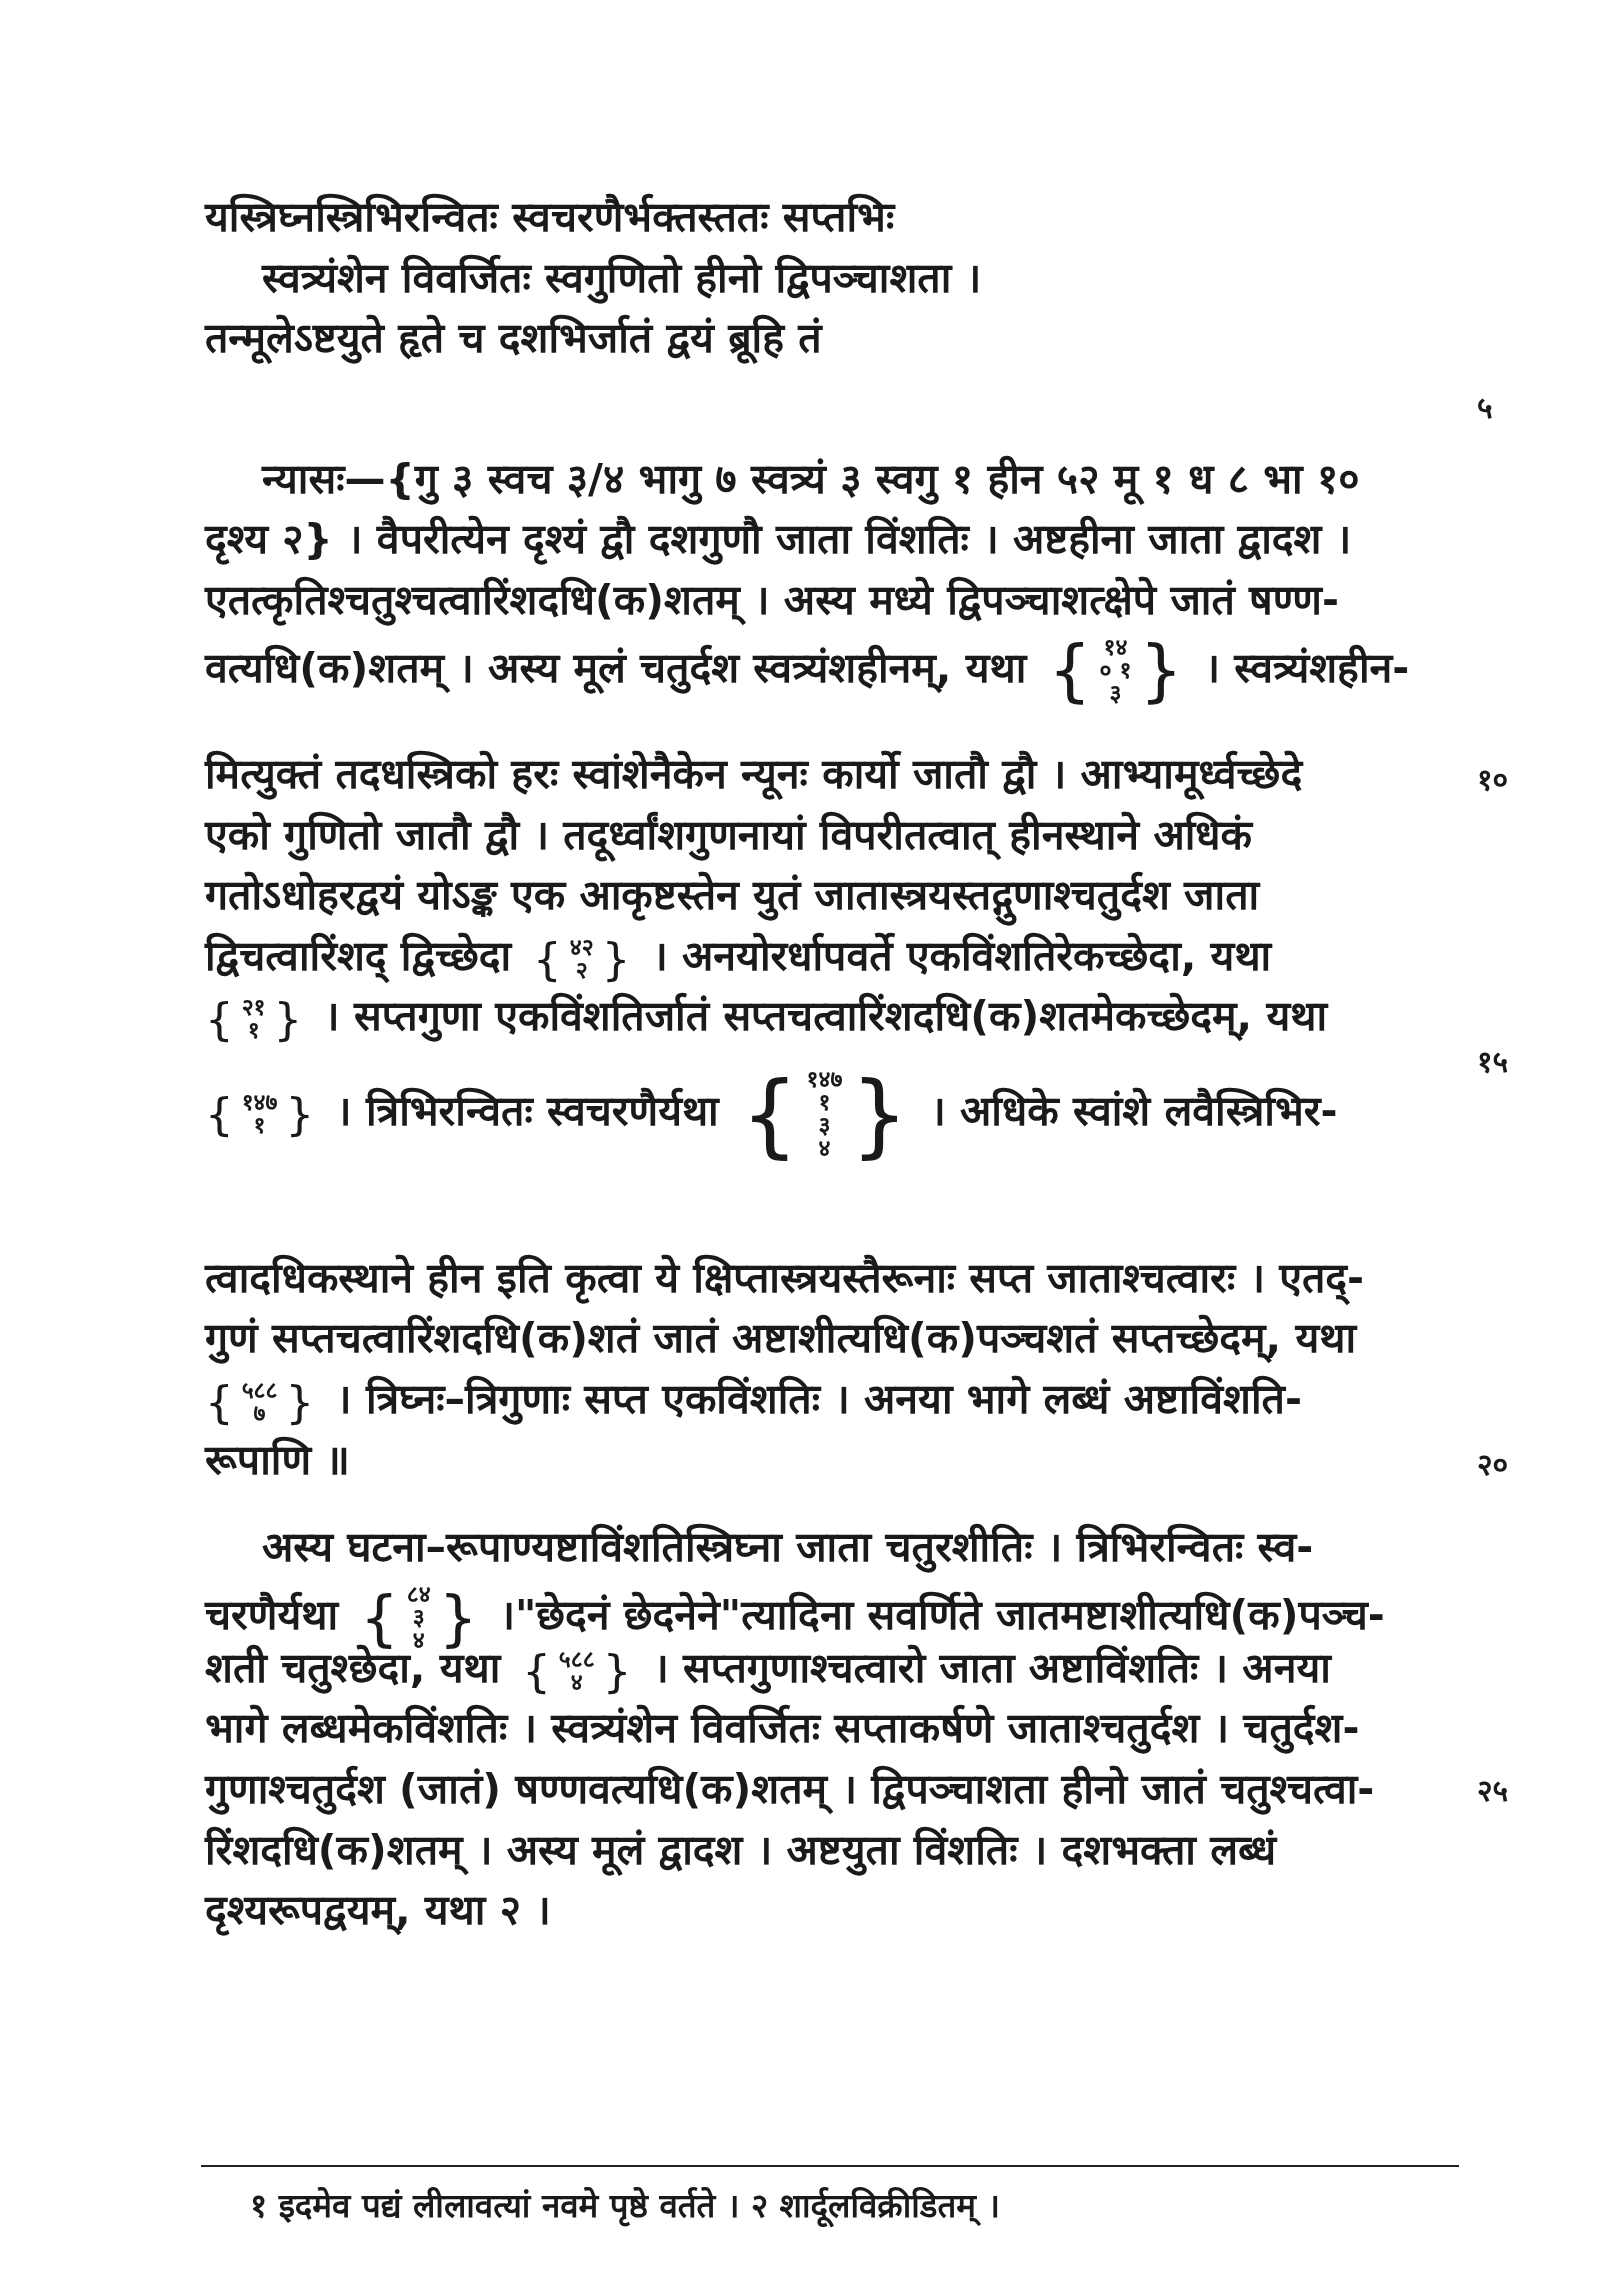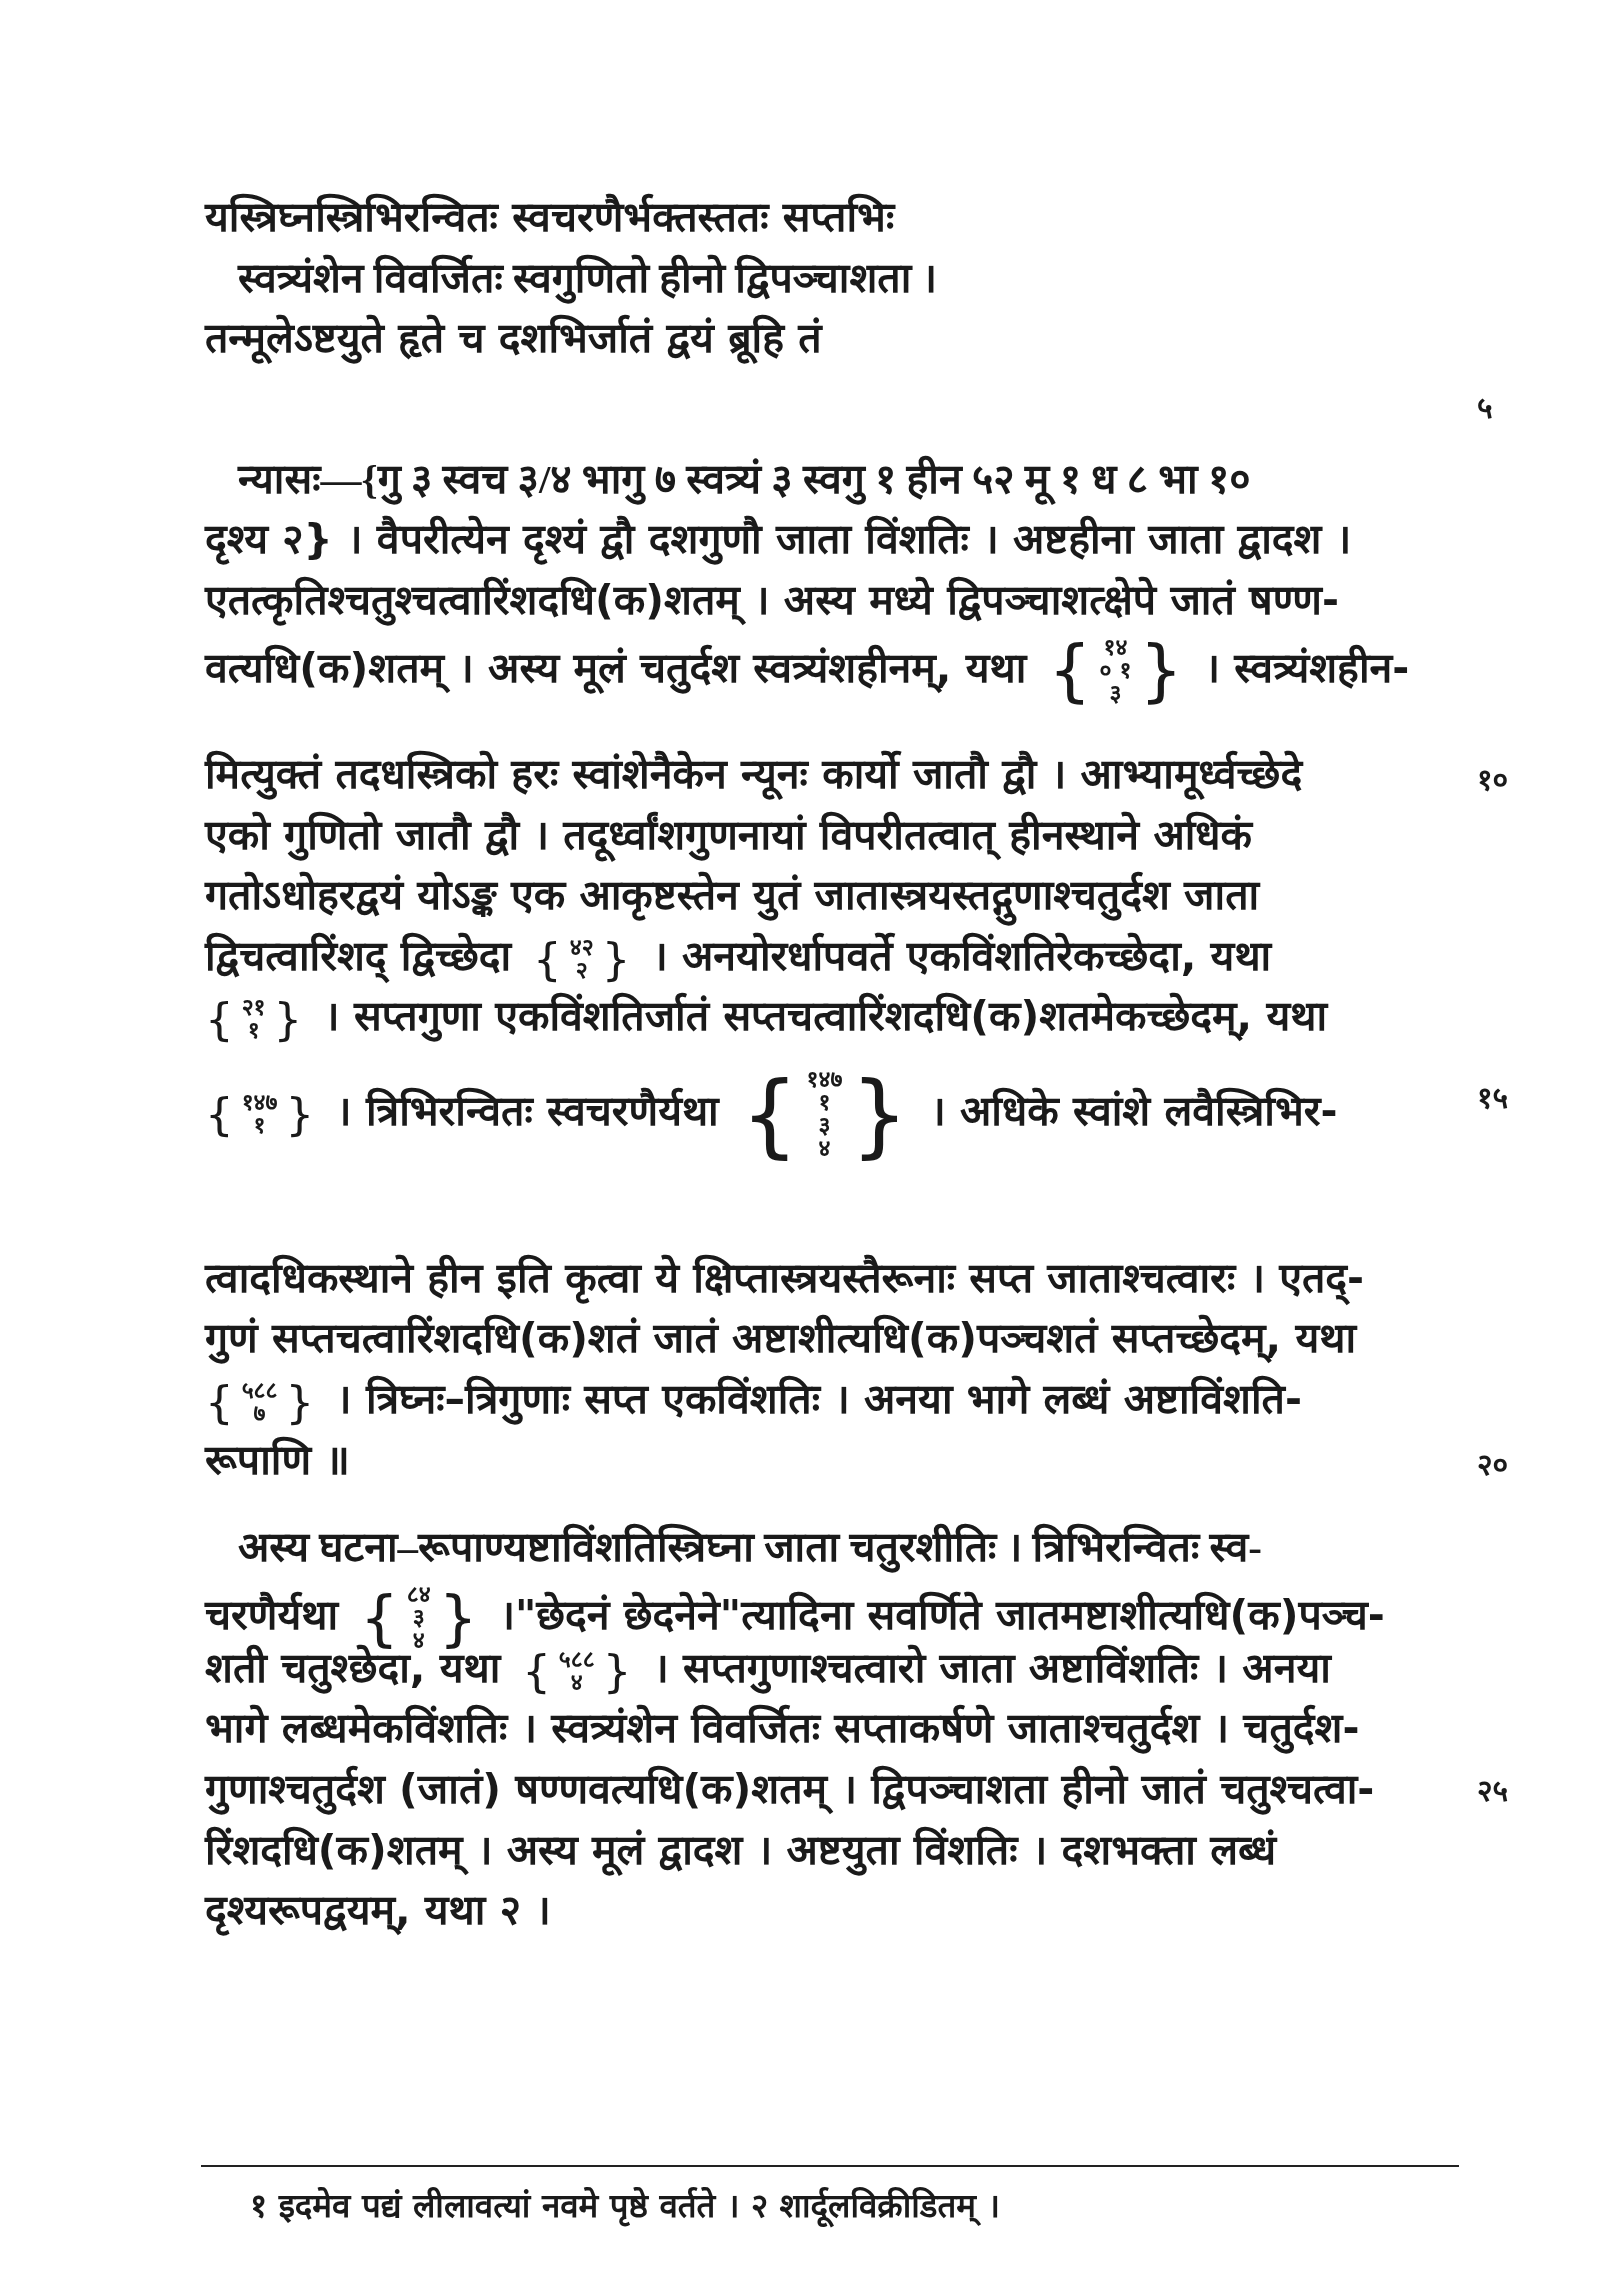--- a/index.html
+++ b/index.html
@@ -1,21 +1,21 @@
 <!DOCTYPE html>
 <html style="font-size:12px"><head>
 <meta charset="utf-8">
 <style>
   html, body { margin:0; padding:0; background:#ffffff; }
   body { width:1617px; height:2273px; position:relative; overflow:hidden;
          font-family:"DejaVu Sans", sans-serif; color:#1a1a1a; }
   .page { position:absolute; left:0; top:0; width:1617px; height:2273px; background:#fff; }
   .line { position:absolute; left:205px; font-size:41px; line-height:48px; white-space:nowrap;
           font-weight:bold; letter-spacing:0px; }
-  .line.indent { left:238px;font-family:Liberation Serif, serif; }
+  .line.indent { left:262px; }
   .margin-num { position:absolute; left:1477px; font-size:30px; font-weight:bold; }
   .frac { display:inline-block; vertical-align:middle; font-size:23px; line-height:23px;
           text-align:center; padding:0 7.6px; position:relative; }
   .frac .brace { font-size:68px; font-weight:normal; vertical-align:middle; }
   .frac .stack { display:inline-block; vertical-align:middle; text-align:center; }
   .rule { position:absolute; left:201px; top:2165px; width:1258px; height:2.3px; background:#222; }
   .footnote { position:absolute; left:250px; top:2182px; font-size:33px; font-weight:bold; white-space:nowrap;text-align:right; }
 </style>
 </head>
 <body>
@@ -86,21 +86,21 @@
       <span class="stack">
         <div>१४७</div>
         <div>१</div>
         <div>३</div>
         <div>४</div>
       </span>
       <span class="brace" style="font-size:91px">}</span>
     </span>
     <span>। अधिके स्वांशे लवैस्त्रिभिर-</span>
   </div>
-  <div class="margin-num" style="top:1076px">१५</div>
+  <div class="margin-num" style="top:1040px">१५</div>
 
   <div class="line" style="top:1254px">त्वादधिकस्थाने हीन इति कृत्वा ये क्षिप्तास्त्रयस्तैरूनाः सप्त जाताश्चत्वारः । एतद्-</div>
   <div class="line" style="top:1314px">गुणं सप्तचत्वारिंशदधि(क)शतं जातं अष्टाशीत्यधि(क)पञ्चशतं सप्तच्छेदम्, यथा</div>
   <div class="line" style="top:1375px">
     <span class="frac" style="padding-left:0">
       <span class="brace" style="font-size:45px">{</span>
       <span class="stack">
         <div>५८८</div>
         <div>७</div>
       </span>

